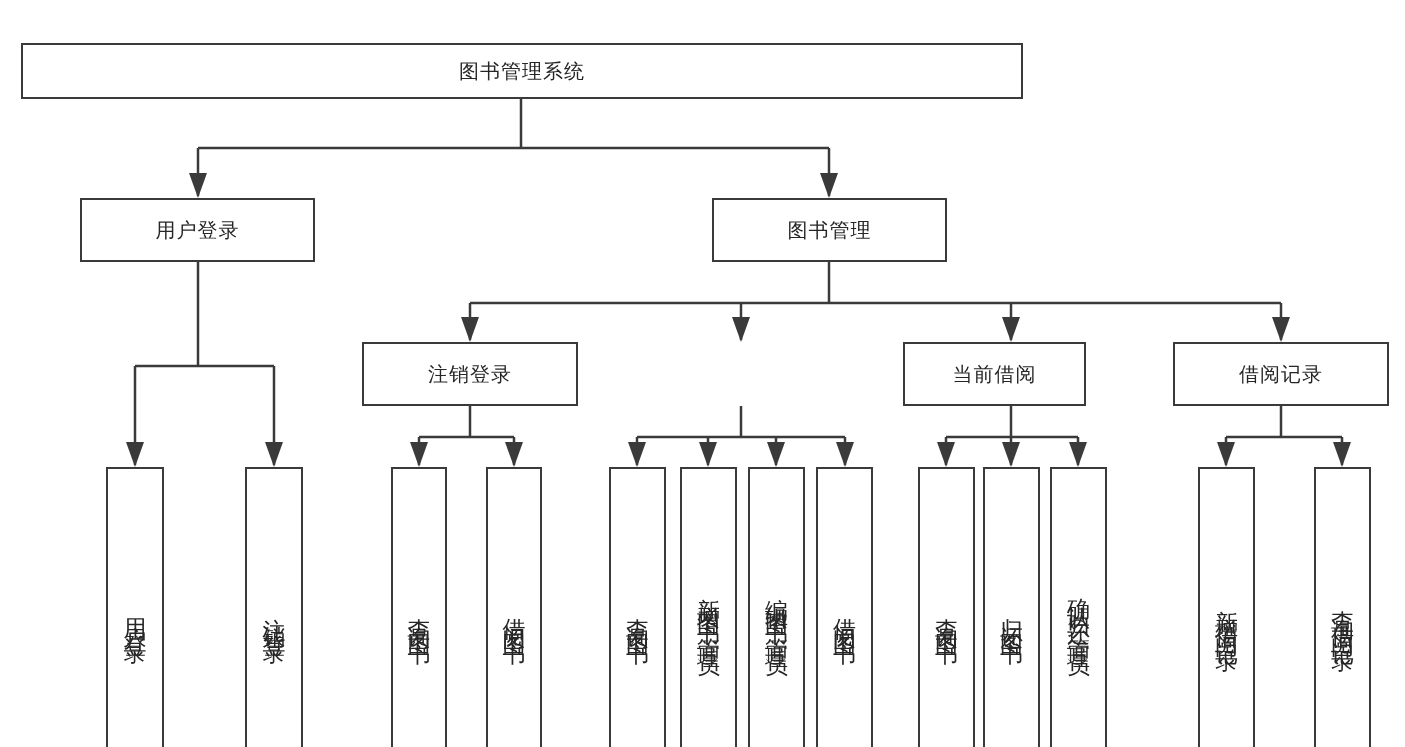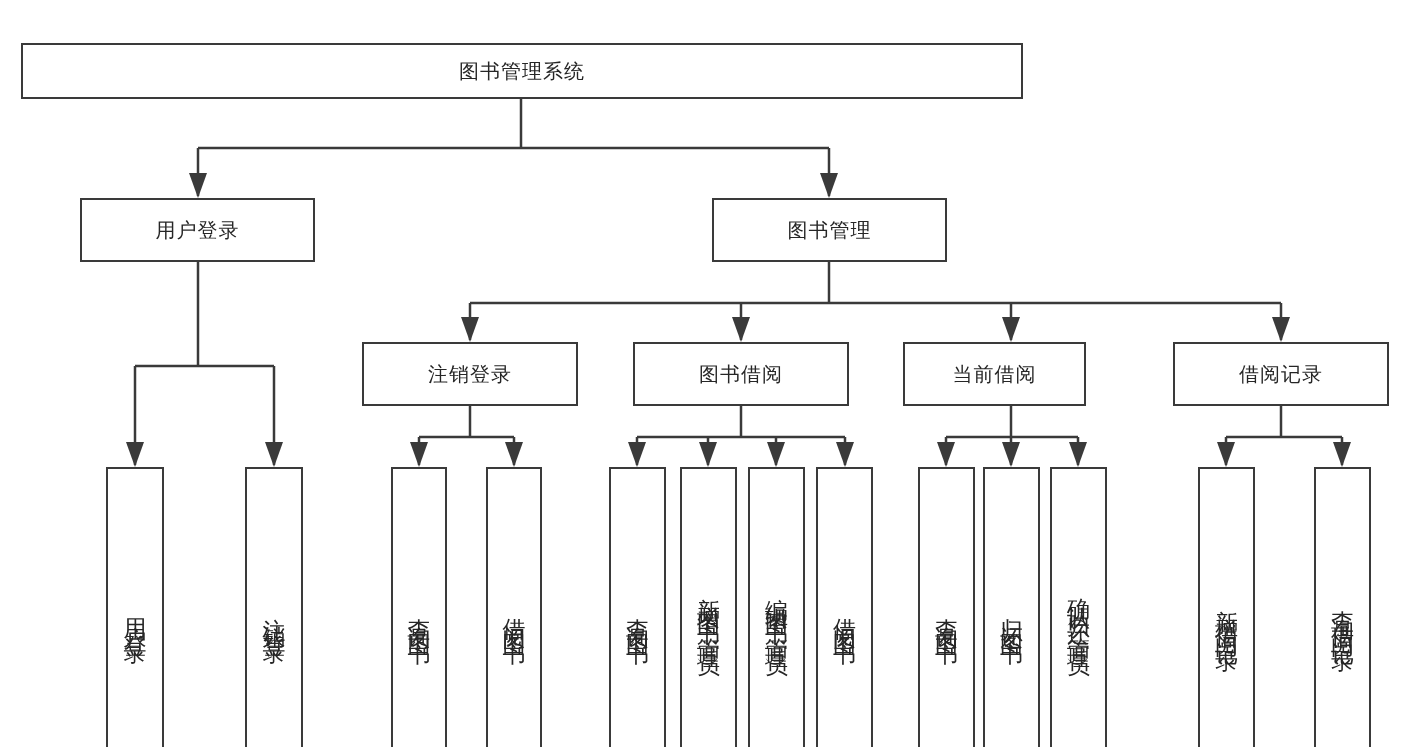--- a/index.html
+++ b/index.html
@@ -132,21 +132,20 @@
       <polygon points="1333,412 1351,412 1342,437" fill="#3a3a3a" stroke="none"></polygon>
     </g>
   </svg>
 
   <div class="box hbox" style="left:21px; top:13px; width:1002px; height:56px;">图书管理系统</div>
 
   <div class="box hbox" style="left:80px; top:168px; width:235px; height:64px;">用户登录</div>
   <div class="box hbox" style="left:712px; top:168px; width:235px; height:64px;">图书管理</div>
 
   <div class="box hbox" style="left:362px; top:312px; width:216px; height:64px;">注销登录</div>
-  <div class="box hbox" style="left:633px; top:312px; width:216px; height:64px;">图书借阅</div>
   <div class="box hbox" style="left:903px; top:312px; width:183px; height:64px;">当前借阅</div>
   <div class="box hbox" style="left:1173px; top:312px; width:216px; height:64px;">借阅记录</div>
 
   <div class="box leaf" style="left:106px; width:58px;">用户登录</div>
   <div class="box leaf" style="left:245px; width:58px;">注销登录</div>
 
   <div class="box leaf" style="left:391px; width:56px;">查询图书</div>
   <div class="box leaf" style="left:486px; width:56px;">借阅图书</div>
 
   <div class="box leaf" style="left:609px; width:57px;">查询图书</div>

